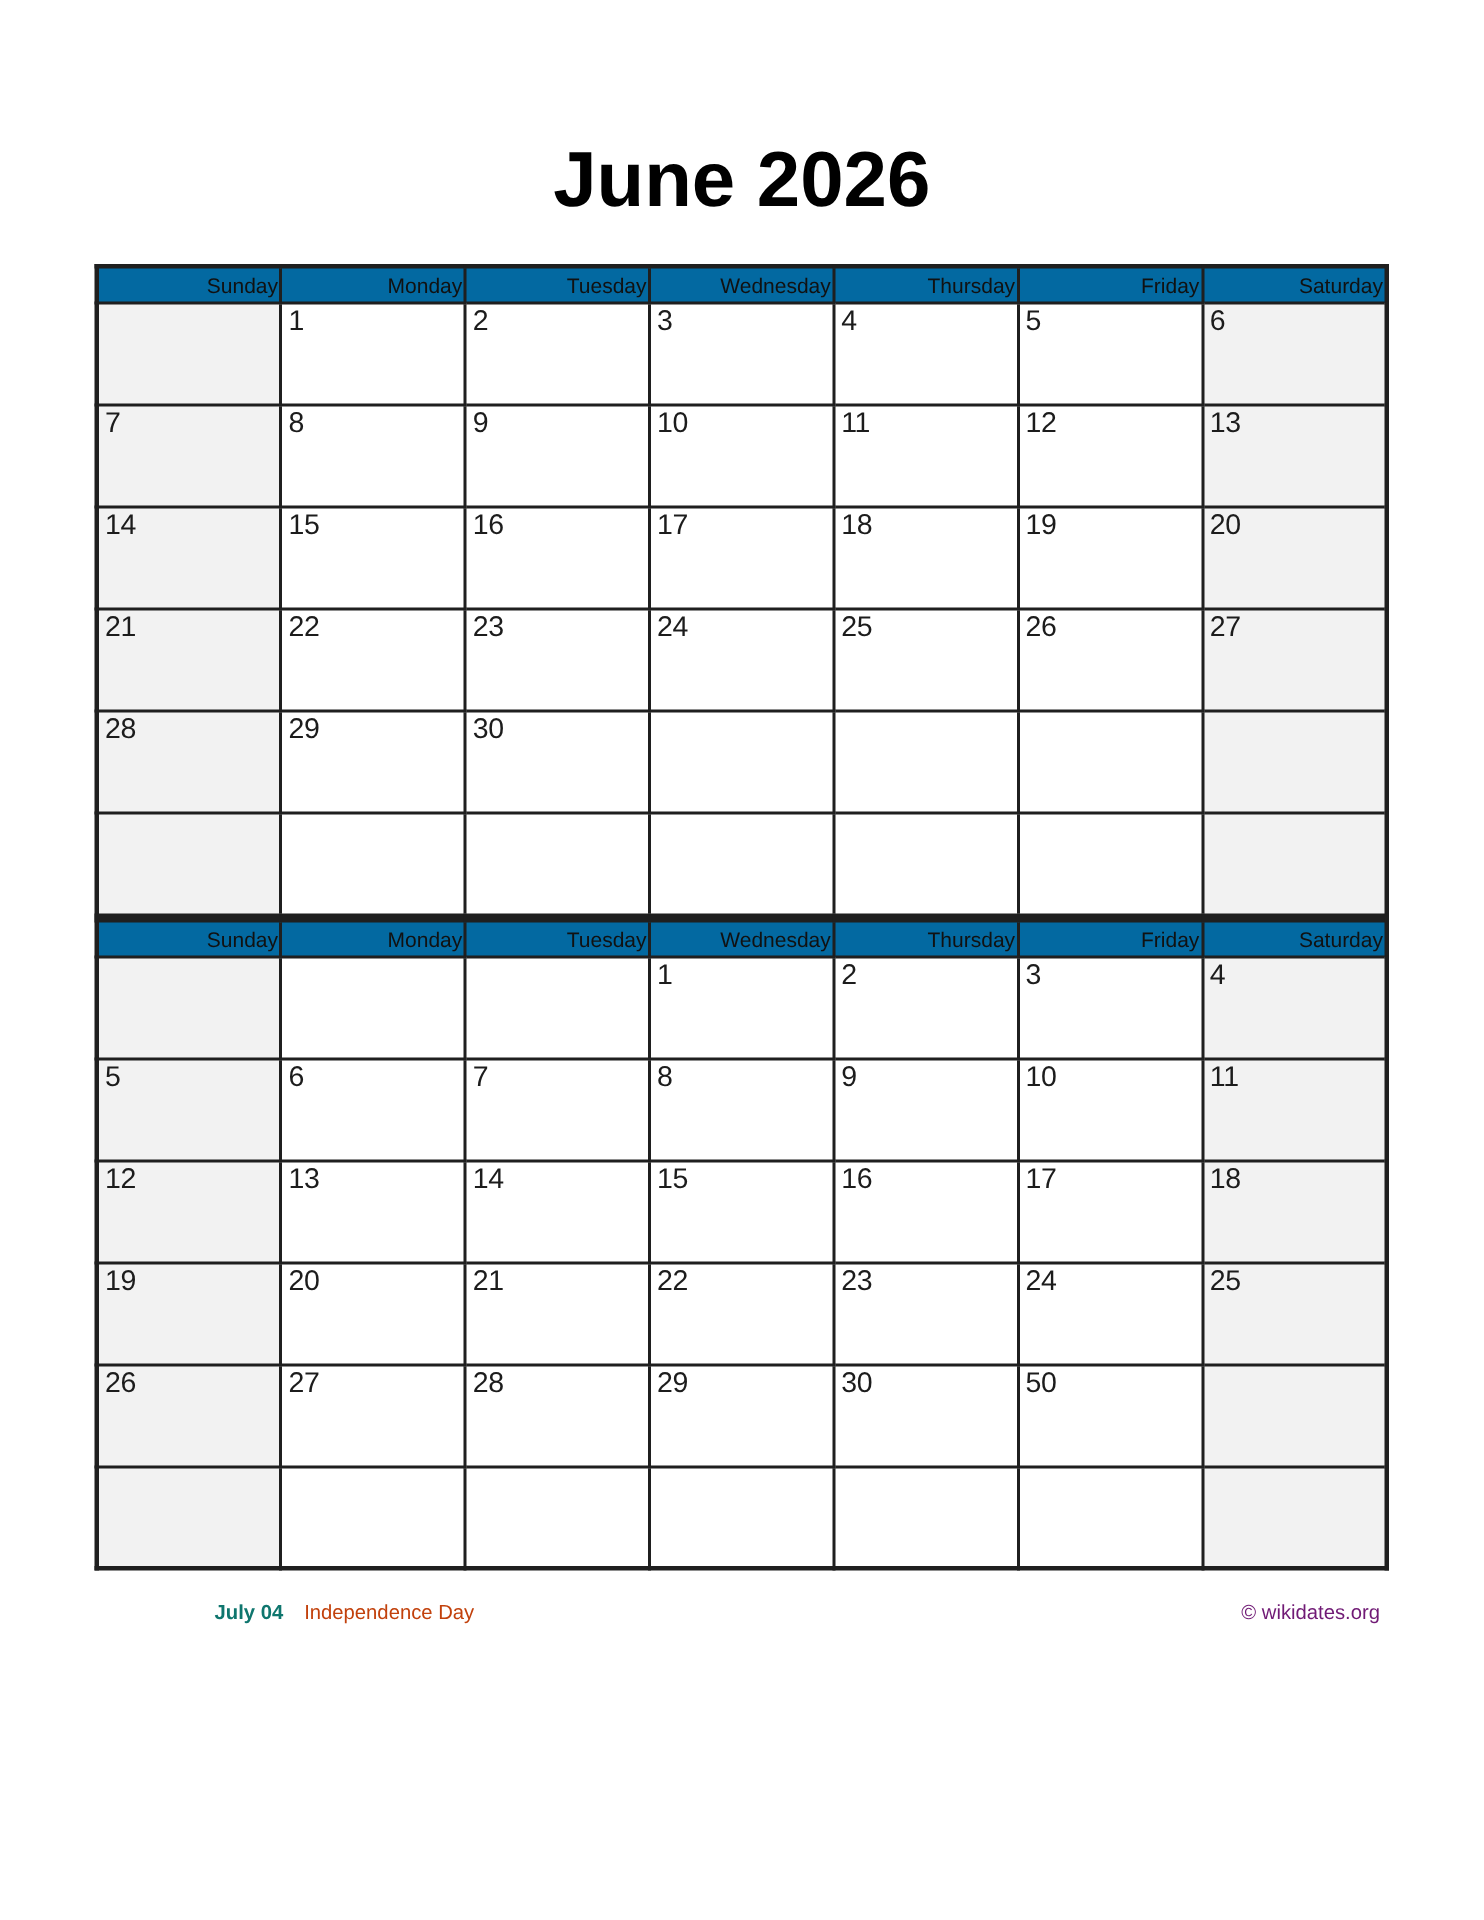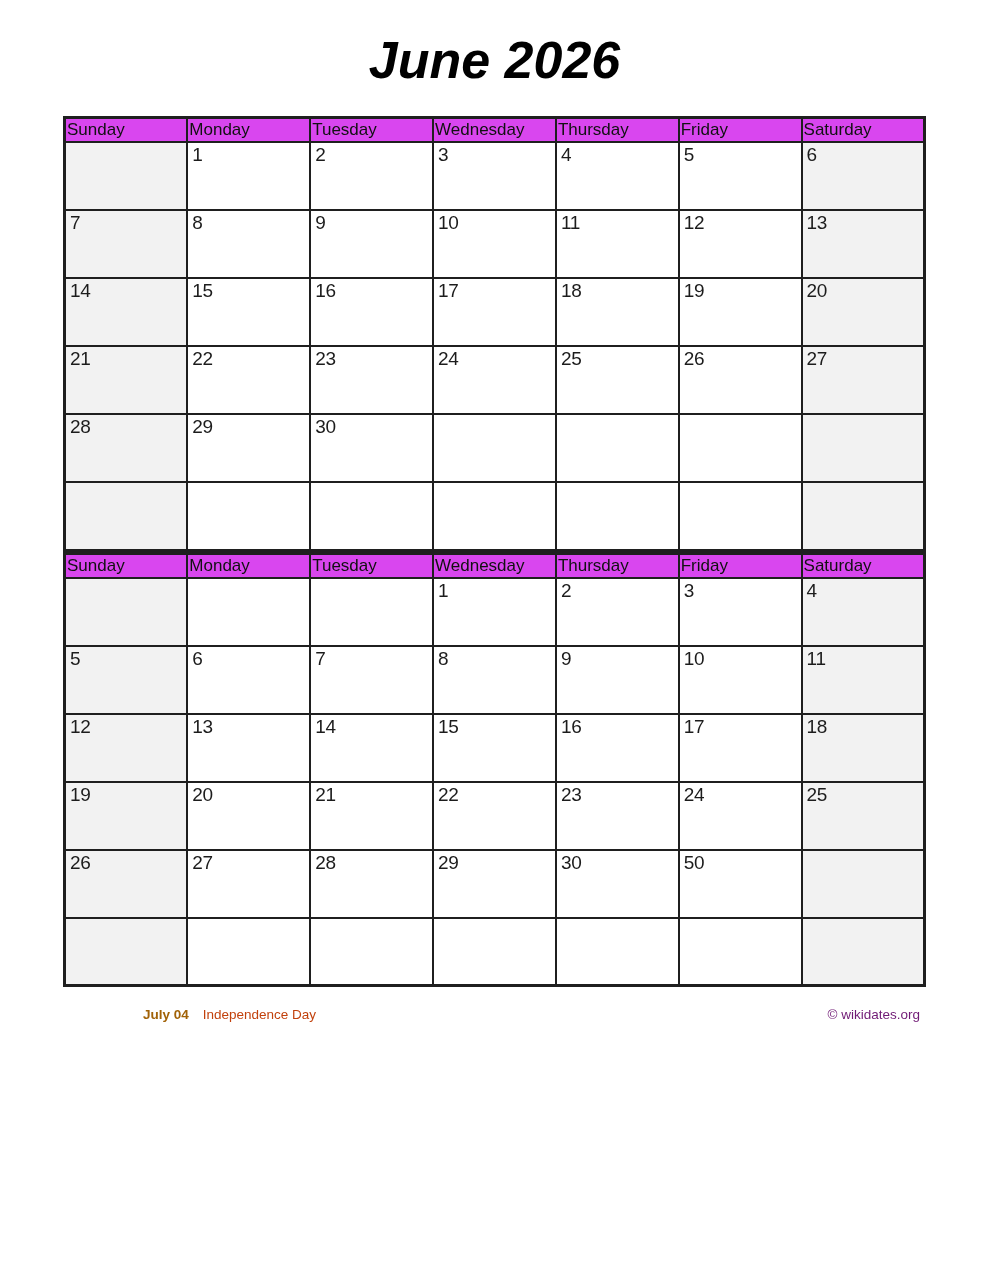--- a/index.html
+++ b/index.html
@@ -7,47 +7,47 @@
   .page {
     width: 989px; height: 1280px; overflow: hidden;
     font-family: "Liberation Sans", sans-serif;
     color: #1a1a1a; background: #ffffff;
   }
   .month-title {
     margin: 0; text-align: center;
     font-size: 52px; line-height: 60px; font-weight: 600;
     color: #000000;
   }
-  .month-june .month-title { padding-top: 30px; padding-bottom: 26px; font-style: italic; }
+  .month-june .month-title { padding-top: 90px; padding-bottom: 26px; }
   .month-july .month-title { padding-top: 52px; padding-bottom: 16px; }
   table.calendar {
     width: 863px; margin: 0 auto;
     border-collapse: collapse; table-layout: fixed;
     border: 3px solid #1f1f1f;
   }
   table.calendar th {
-    height: 24px; background: #d946ef;
+    height: 24px; background: #0369a1;
     border: 2px solid #1f1f1f;
-    font-weight: 400; font-size: 17px; line-height: 20px;
-    text-align: left; color: #111111;
+    font-weight: 400; font-size: 14px; line-height: 20px;
+    text-align: right; color: #111111;
   }
   table.calendar td {
     height: 68px; border: 2px solid #1f1f1f;
     vertical-align: top; text-align: left;
     font-size: 19px; line-height: 22px; letter-spacing: -0.3px;
     padding: 1px 2px 0 4px; background: #ffffff; color: #1c1c1c;
   }
   table.calendar td.weekend { background: #f2f2f2; }
   .footer {
     width: 863px; margin: 20px auto 0;
     display: flex; justify-content: space-between; align-items: baseline;
     font-size: 13.5px; line-height: 16px;
   }
   .footer-left { display: flex; gap: 14px; padding-left: 80px; }
-  .holiday-date { color: #a16207; font-weight: 700; }
+  .holiday-date { color: #0f766e; font-weight: 700; }
   .holiday-name { color: #c2410c; }
   .footer-right { color: #701a75; padding-right: 6px; }
 </style>
 </head>
 <body>
 
 <div class="page">
 
   <section class="month-june">
     <h1 class="month-title">June 2026</h1>

